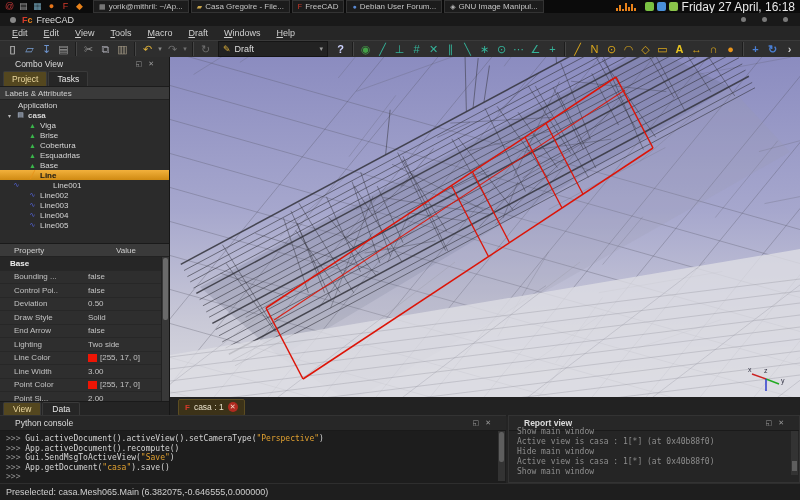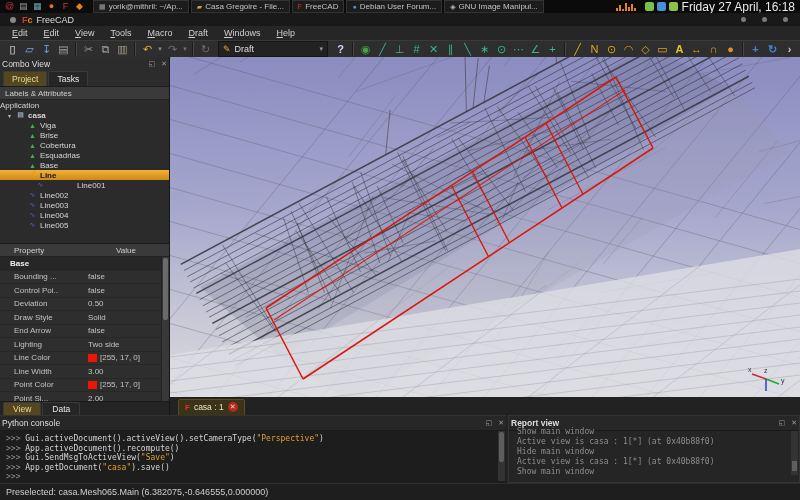--- a/index.html
+++ b/index.html
@@ -46,21 +46,21 @@
   .tbtn.bold{font-weight:bold;}
   .tsep{width:1px;height:14px;background:#1d1d1d;border-right:1px solid #454545;margin:0 3px;}
   .wb-combo{display:flex;align-items:center;gap:4px;background:#222;border:1px solid #151515;
             height:14px;width:100px;margin:0 4px;padding:0 4px;font-size:9px;color:#ddd;}
   .wb-combo .pen{color:#e0b23a;font-size:9px;}
   .wb-combo .arr{margin-left:auto;color:#999;font-size:7px;}
 
   
   .combo{position:absolute;left:0;top:57px;width:170px;height:360px;background:#2c2c2c;
          border-right:1px solid #161616;box-sizing:border-box;font-size:8px;overflow:hidden;}
-  .dock-title{height:14px;display:flex;align-items:center;padding:0 2px;color:#ddd;font-size:8.5px;background:#2c2c2c;text-align:right;}
+  .dock-title{height:14px;display:flex;align-items:center;padding:0 15px;color:#ddd;font-size:8.5px;background:#2c2c2c;text-align:right;}
   .dock-title .dico{margin-left:auto;color:#999;font-size:7px;display:flex;gap:6px;}
   .ctabs{display:flex;height:15px;border-bottom:1px solid #1c1c1c;padding-left:3px;gap:1px;}
   .ctab{padding:1px 8px;background:#262626;color:#e6e6e6;border:1px solid #3a3a3a;border-bottom:none;
         border-radius:2px 2px 0 0;font-size:8.5px;line-height:12px;}
   .ctab.active{background:#54471f;color:#ecd9a0;}
   .tree-head{height:12px;background:#3a3a3a;color:#cfcfcf;display:flex;align-items:center;
              padding:0 5px;border-bottom:1px solid #222;}
   .tree{background:#2b2b2b;height:143px;overflow:hidden;position:relative;}
   .trow{height:10px;display:flex;align-items:center;gap:3px;color:#d6d6d6;white-space:nowrap;}
   .trow .tic{width:9px;text-align:center;font-size:7px;}
@@ -257,21 +257,21 @@
           <span>◱</span>
           <span>✕</span>
         </span>
     </div>
     <div class="ctabs">
         <span class="ctab active">Project</span>
         <span class="ctab">Tasks</span>
       </div>
     <div class="tree-head">Labels &amp; Attributes</div>
     <div class="tree">
-        <div class="trow" style="padding-left: 0; text-align: center;">
+        <div class="trow" style="padding-left: 18px; text-align: center;">
           <span>Application</span>
         </div>
         <div class="trow" style="padding-left: 6px;">
           <span class="exp">▾</span>
           <span class="tic" style="color: rgb(184, 198, 220);">▤</span>
           <span style="font-weight: bold;">casa</span>
         </div>
         <div class="trow" style="padding-left: 28px;">
           <span class="tic" style="color: rgb(58, 181, 74);">▲</span>
           <span>Viga</span>
@@ -289,21 +289,21 @@
           <span>Esquadrias</span>
         </div>
         <div class="trow" style="padding-left: 28px;">
           <span class="tic" style="color: rgb(58, 181, 74);">▲</span>
           <span>Base</span>
         </div>
         <div class="trow sel" style="padding-left: 28px;">
           <span class="tic" style="color: rgb(232, 148, 28);">╱</span>
           <span>Line</span>
         </div>
-        <div class="trow" style="padding-left: 36px; gap: 32px;">
+        <div class="trow" style="padding-left: 12px; gap: 32px;">
           <span class="tic" style="color: rgb(85, 102, 221);">∿</span>
           <span>Line001</span>
         </div>
         <div class="trow" style="padding-left: 28px;">
           <span class="tic" style="color: rgb(85, 102, 221);">∿</span>
           <span>Line002</span>
         </div>
         <div class="trow" style="padding-left: 28px;">
           <span class="tic" style="color: rgb(85, 102, 221);">∿</span>
           <span>Line003</span>

